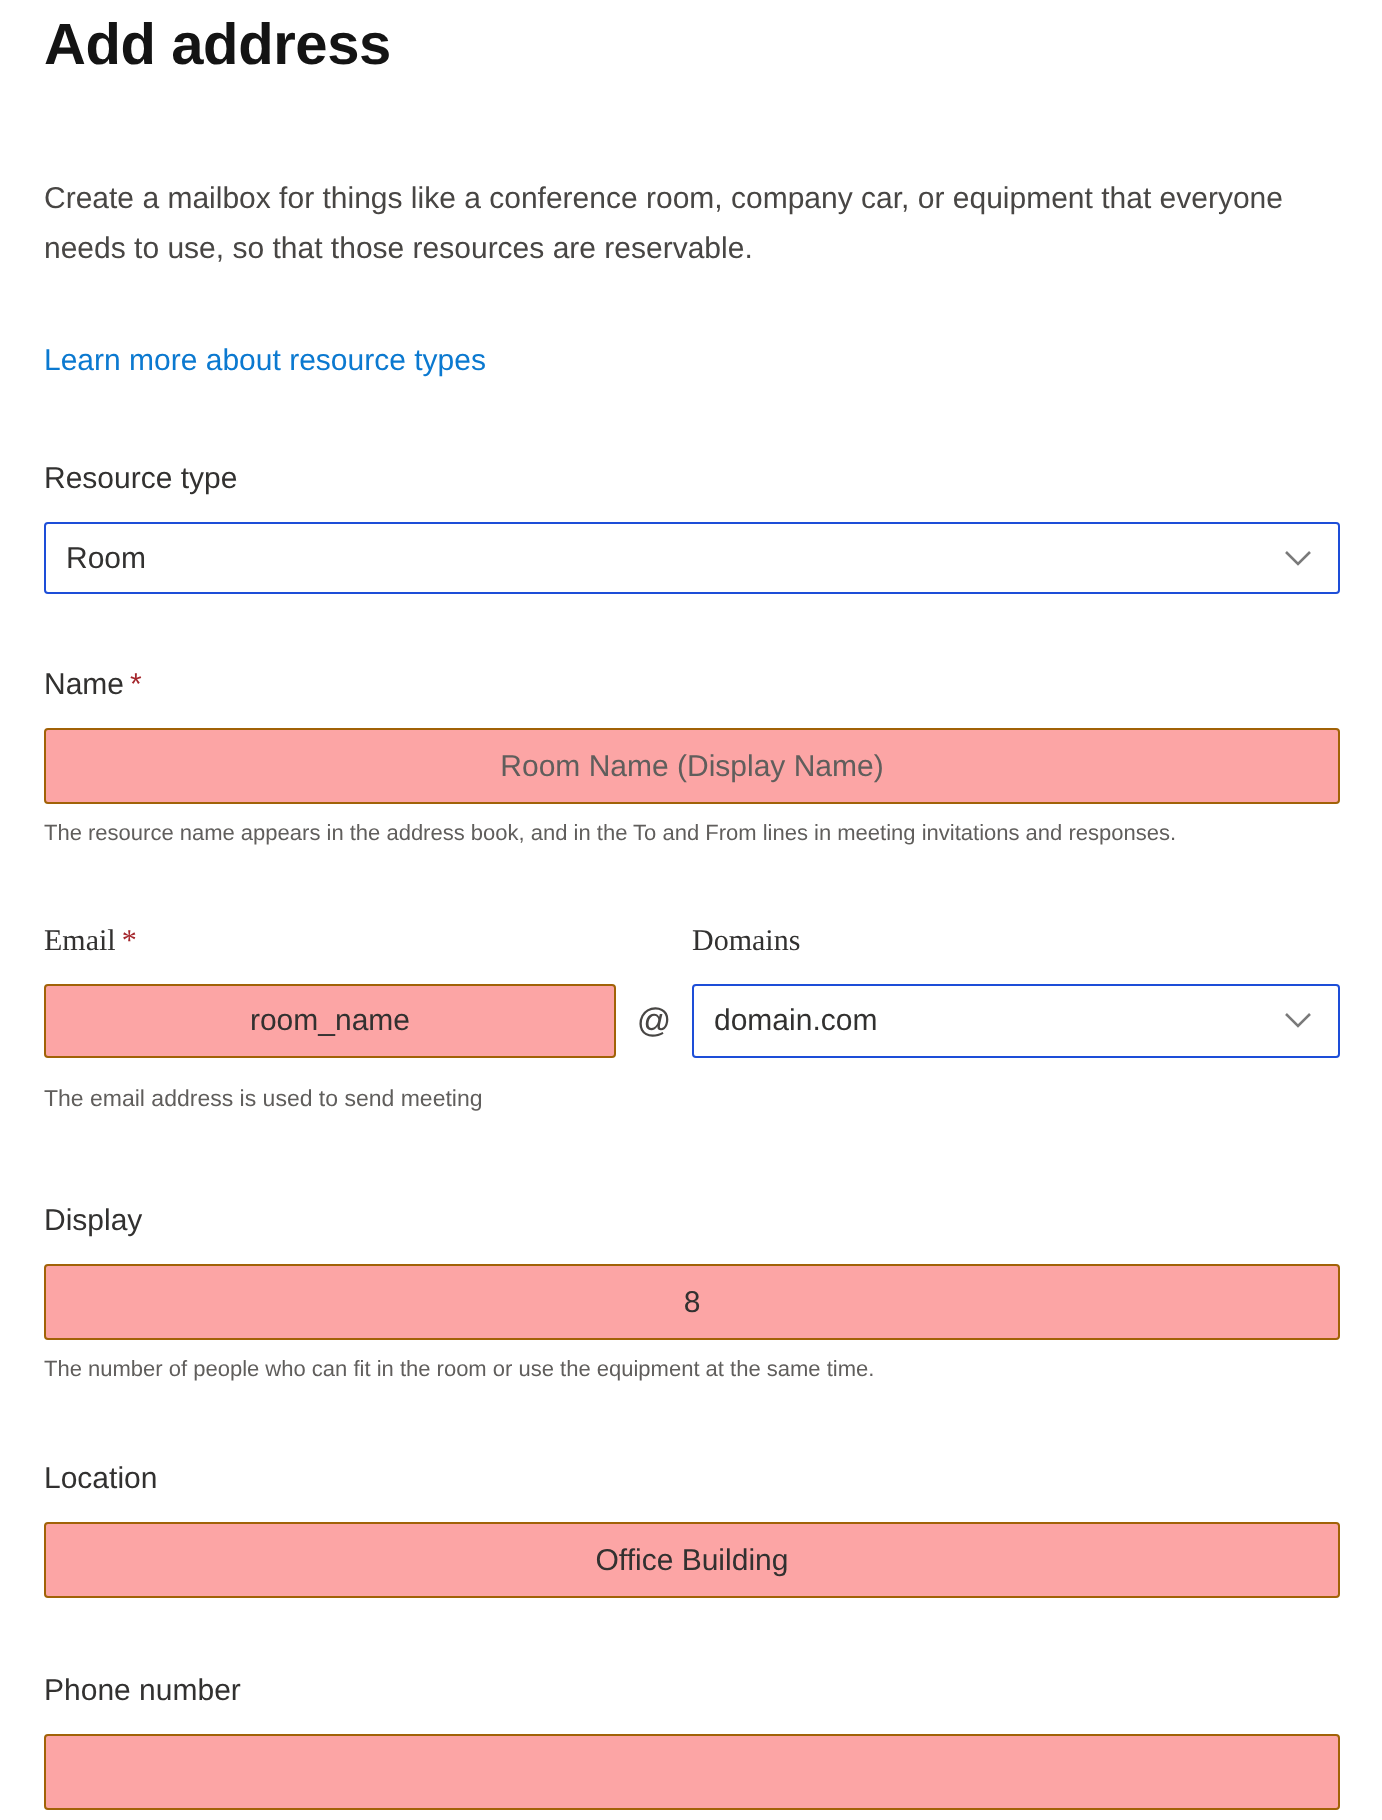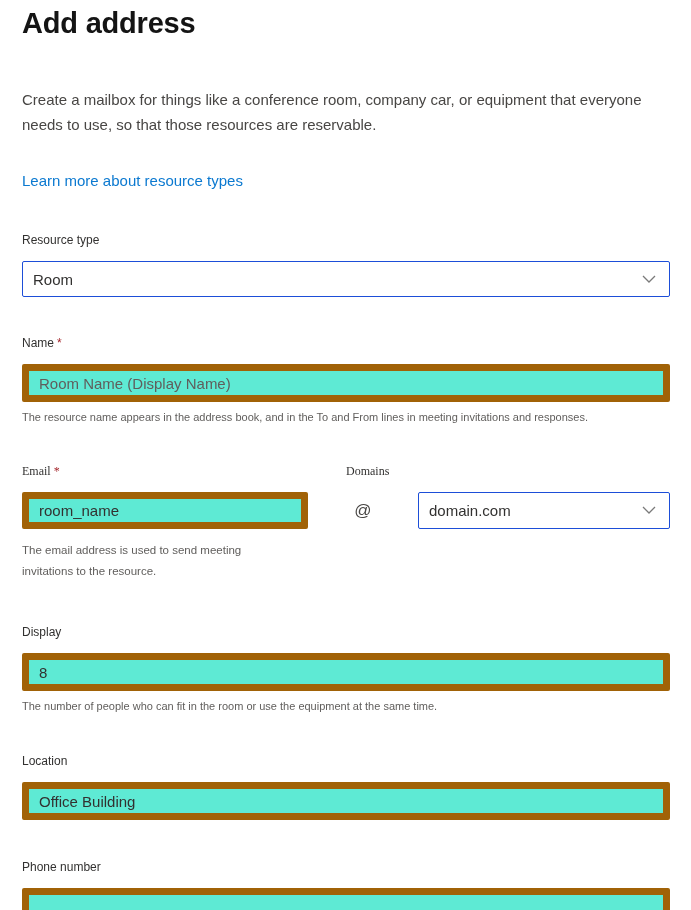--- a/index.html
+++ b/index.html
@@ -32,21 +32,21 @@
   a.learn-more {
     display: inline-block;
     margin-top: 35px;
     font-size: 15px;
     color: #0b79d0;
     text-decoration: none;
     cursor: pointer;
   }
   .field-label {
     display: block;
-    font-size: 12px;
+    font-size: 15px;
     color: #323130;
     line-height: 20px;
   }
   .required-asterisk {
     color: #a4262c;
     margin-left: 3px;
   }
   .mt-resource { margin-top: 40px; }
   .mt-name     { margin-top: 36px; }
   .mt-email    { margin-top: 37px; }
@@ -70,29 +70,30 @@
   .dropdown .value {
     font-size: 15px;
     color: #323130;
   }
   .chevron { display: flex; align-items: center; }
 
   .text-input {
     margin-top: 11px;
     height: 38px;
     width: 100%;
-    border: 7px solid #a16207;
+    border: 1px solid #a16207;
     border-radius: 2px;
     padding: 0 10px;
     font-family: "Liberation Sans", sans-serif;
     font-size: 15px;
     color: #323130;
-    background: #5eead4;
+    background: #fca5a5;
     outline: none;
     display: block;
+    text-align: center;
   }
   .text-input::placeholder { color: #605e5c; opacity: 1; }
 
   .helper-text {
     margin-top: 8px;
     font-size: 11px;
     color: #605e5c;
     line-height: 14px;
   }
   .email-helper {
@@ -103,21 +104,20 @@
     width: 300px;
   }
 
   .email-labels-row { display: flex; font-family: Liberation Serif, serif; }
   .email-labels-row .email-label-col { width: 324px; }
 
   .email-row {
     display: flex;
     align-items: center;
     margin-top: 11px;
-    gap: 36px;
   }
   .email-row .email-input {
     margin-top: 0;
     flex: 0 0 286px;
     width: 286px;
     height: 37px;
   }
   .email-row .at-separator {
     flex: 0 0 38px;
     text-align: center;
@@ -176,21 +176,20 @@
         <span class="value">domain.com</span>
         <span class="chevron">
           <svg width="14" height="9" viewBox="0 0 14 9">
               <path d="M1 1l6 6 6-6" fill="none" stroke="#7a7a7a" stroke-width="1.3"></path>
             </svg>
         </span>
       </div>
     </div>
     <div class="email-helper">
       <div>The email address is used to send meeting</div>
-      <div>invitations to the resource.</div>
     </div>
   </div>
 
   
   <div class="field mt-capacity">
     <label class="field-label">Display</label>
     <input class="text-input" type="text" value="8" style="">
     <div class="helper-text">The number of people who can fit in the room or use the equipment at the same time.</div>
   </div>
 

